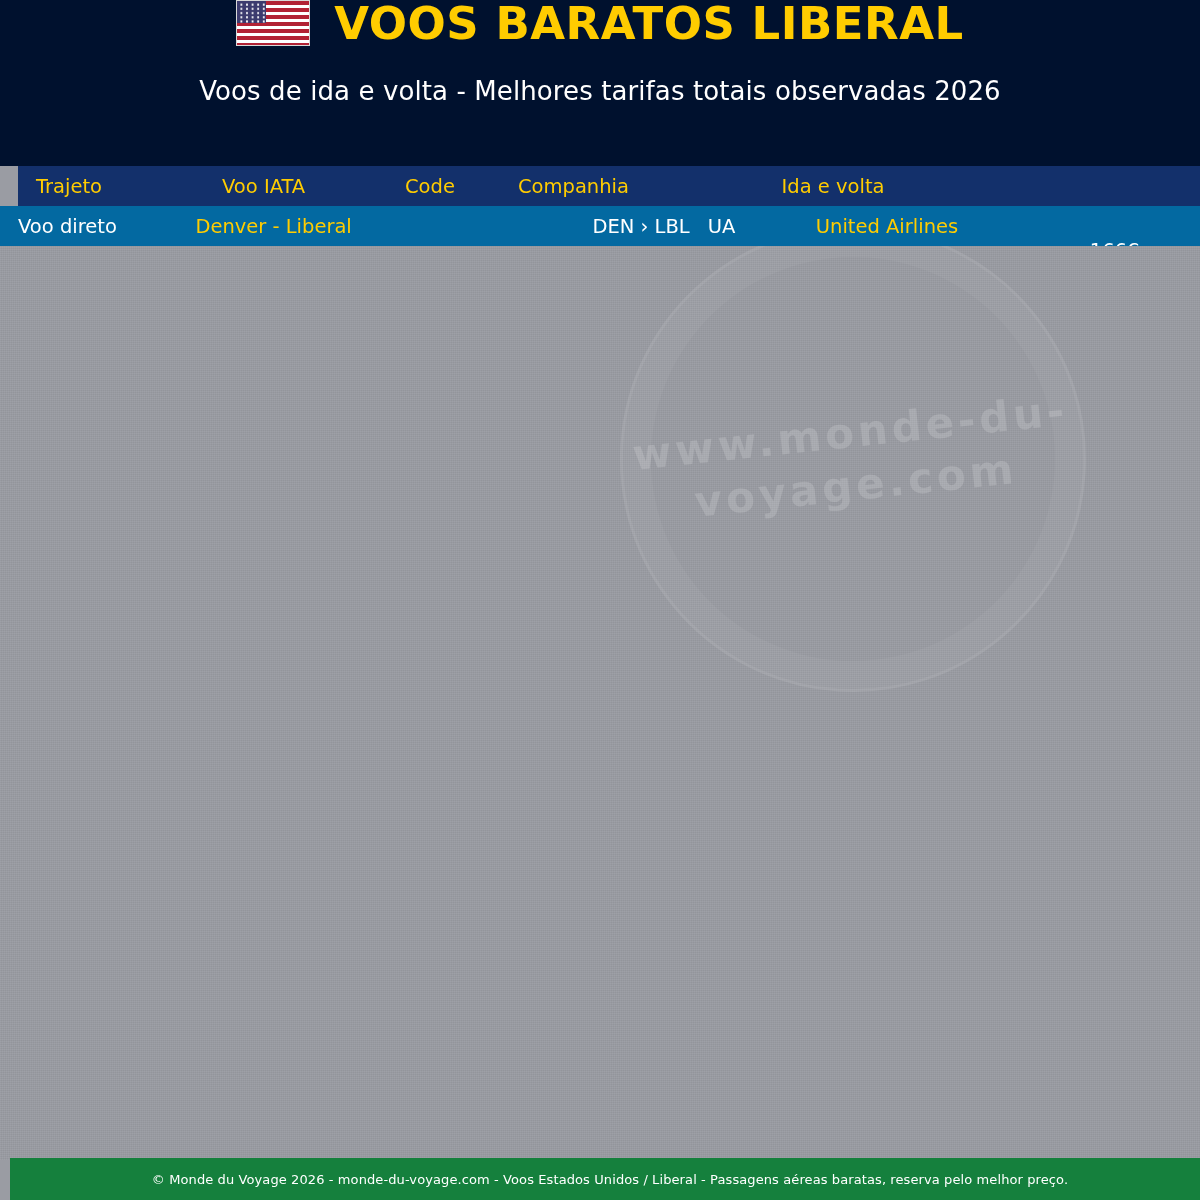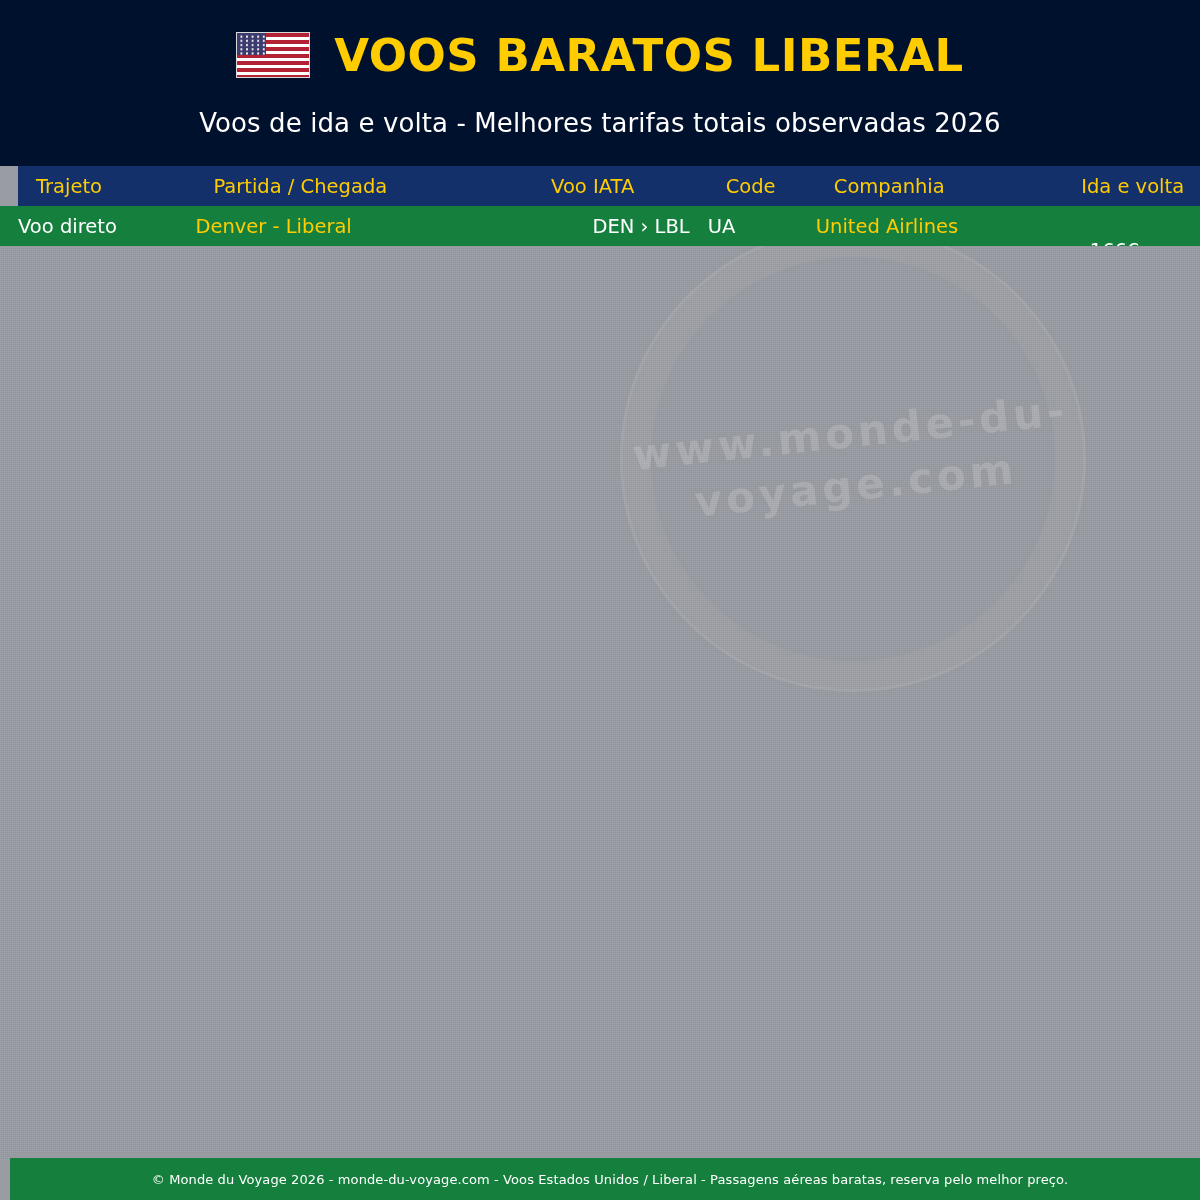--- a/index.html
+++ b/index.html
@@ -20,21 +20,20 @@
     background: #00112e;
     height: 166px;
     width: 1200px;
     box-sizing: border-box;
     position: relative;
   }
   .title-row {
     display: flex;
     align-items: center;
     justify-content: center;
-    padding-top: 32px;
     gap: 24px;
   }
   .flag {
     width: 74px;
     height: 46px;
     position: relative;
     overflow: hidden;
     border: 1px solid #d8d8d8;
     box-sizing: border-box;
     background: #ffffff;
@@ -93,21 +92,21 @@
     width: 1200px;
     box-sizing: border-box;
     align-items: center;
   }
   .row.head {
     background: #13306b;
     height: 40px;
     margin-left: 18px;
   }
   .row.data {
-    background: #15803d;
+    background: #0369a1;
     height: 40px;
   }
   .cell {
     font-size: 19.5px;
     padding: 0 0 0 18px;
     box-sizing: border-box;
     white-space: nowrap;
     overflow: visible;
   }
   .c-trajeto   { width: 186px; }
@@ -194,21 +193,20 @@
       <span class="stars"></span>
     </span>
     <span class="main-title">VOOS BARATOS LIBERAL</span>
   </div>
   <div class="subtitle">Voos de ida e volta - Melhores tarifas totais observadas 2026</div>
 </div>
 
 <div class="table">
   <div class="row head">
     <div class="cell c-trajeto">Trajeto</div>
-    <div class="cell c-partida">Partida / Chegada</div>
     <div class="cell c-iata">Voo IATA</div>
     <div class="cell c-code">Code</div>
     <div class="cell c-comp">Companhia</div>
     <div class="cell c-price">Ida e volta</div>
   </div>
   <div class="row data">
     <div class="cell c-trajeto">Voo direto</div>
     <div class="cell c-partida">Denver - Liberal</div>
     <div class="cell c-iata">DEN › LBL</div>
     <div class="cell c-code">UA</div>

